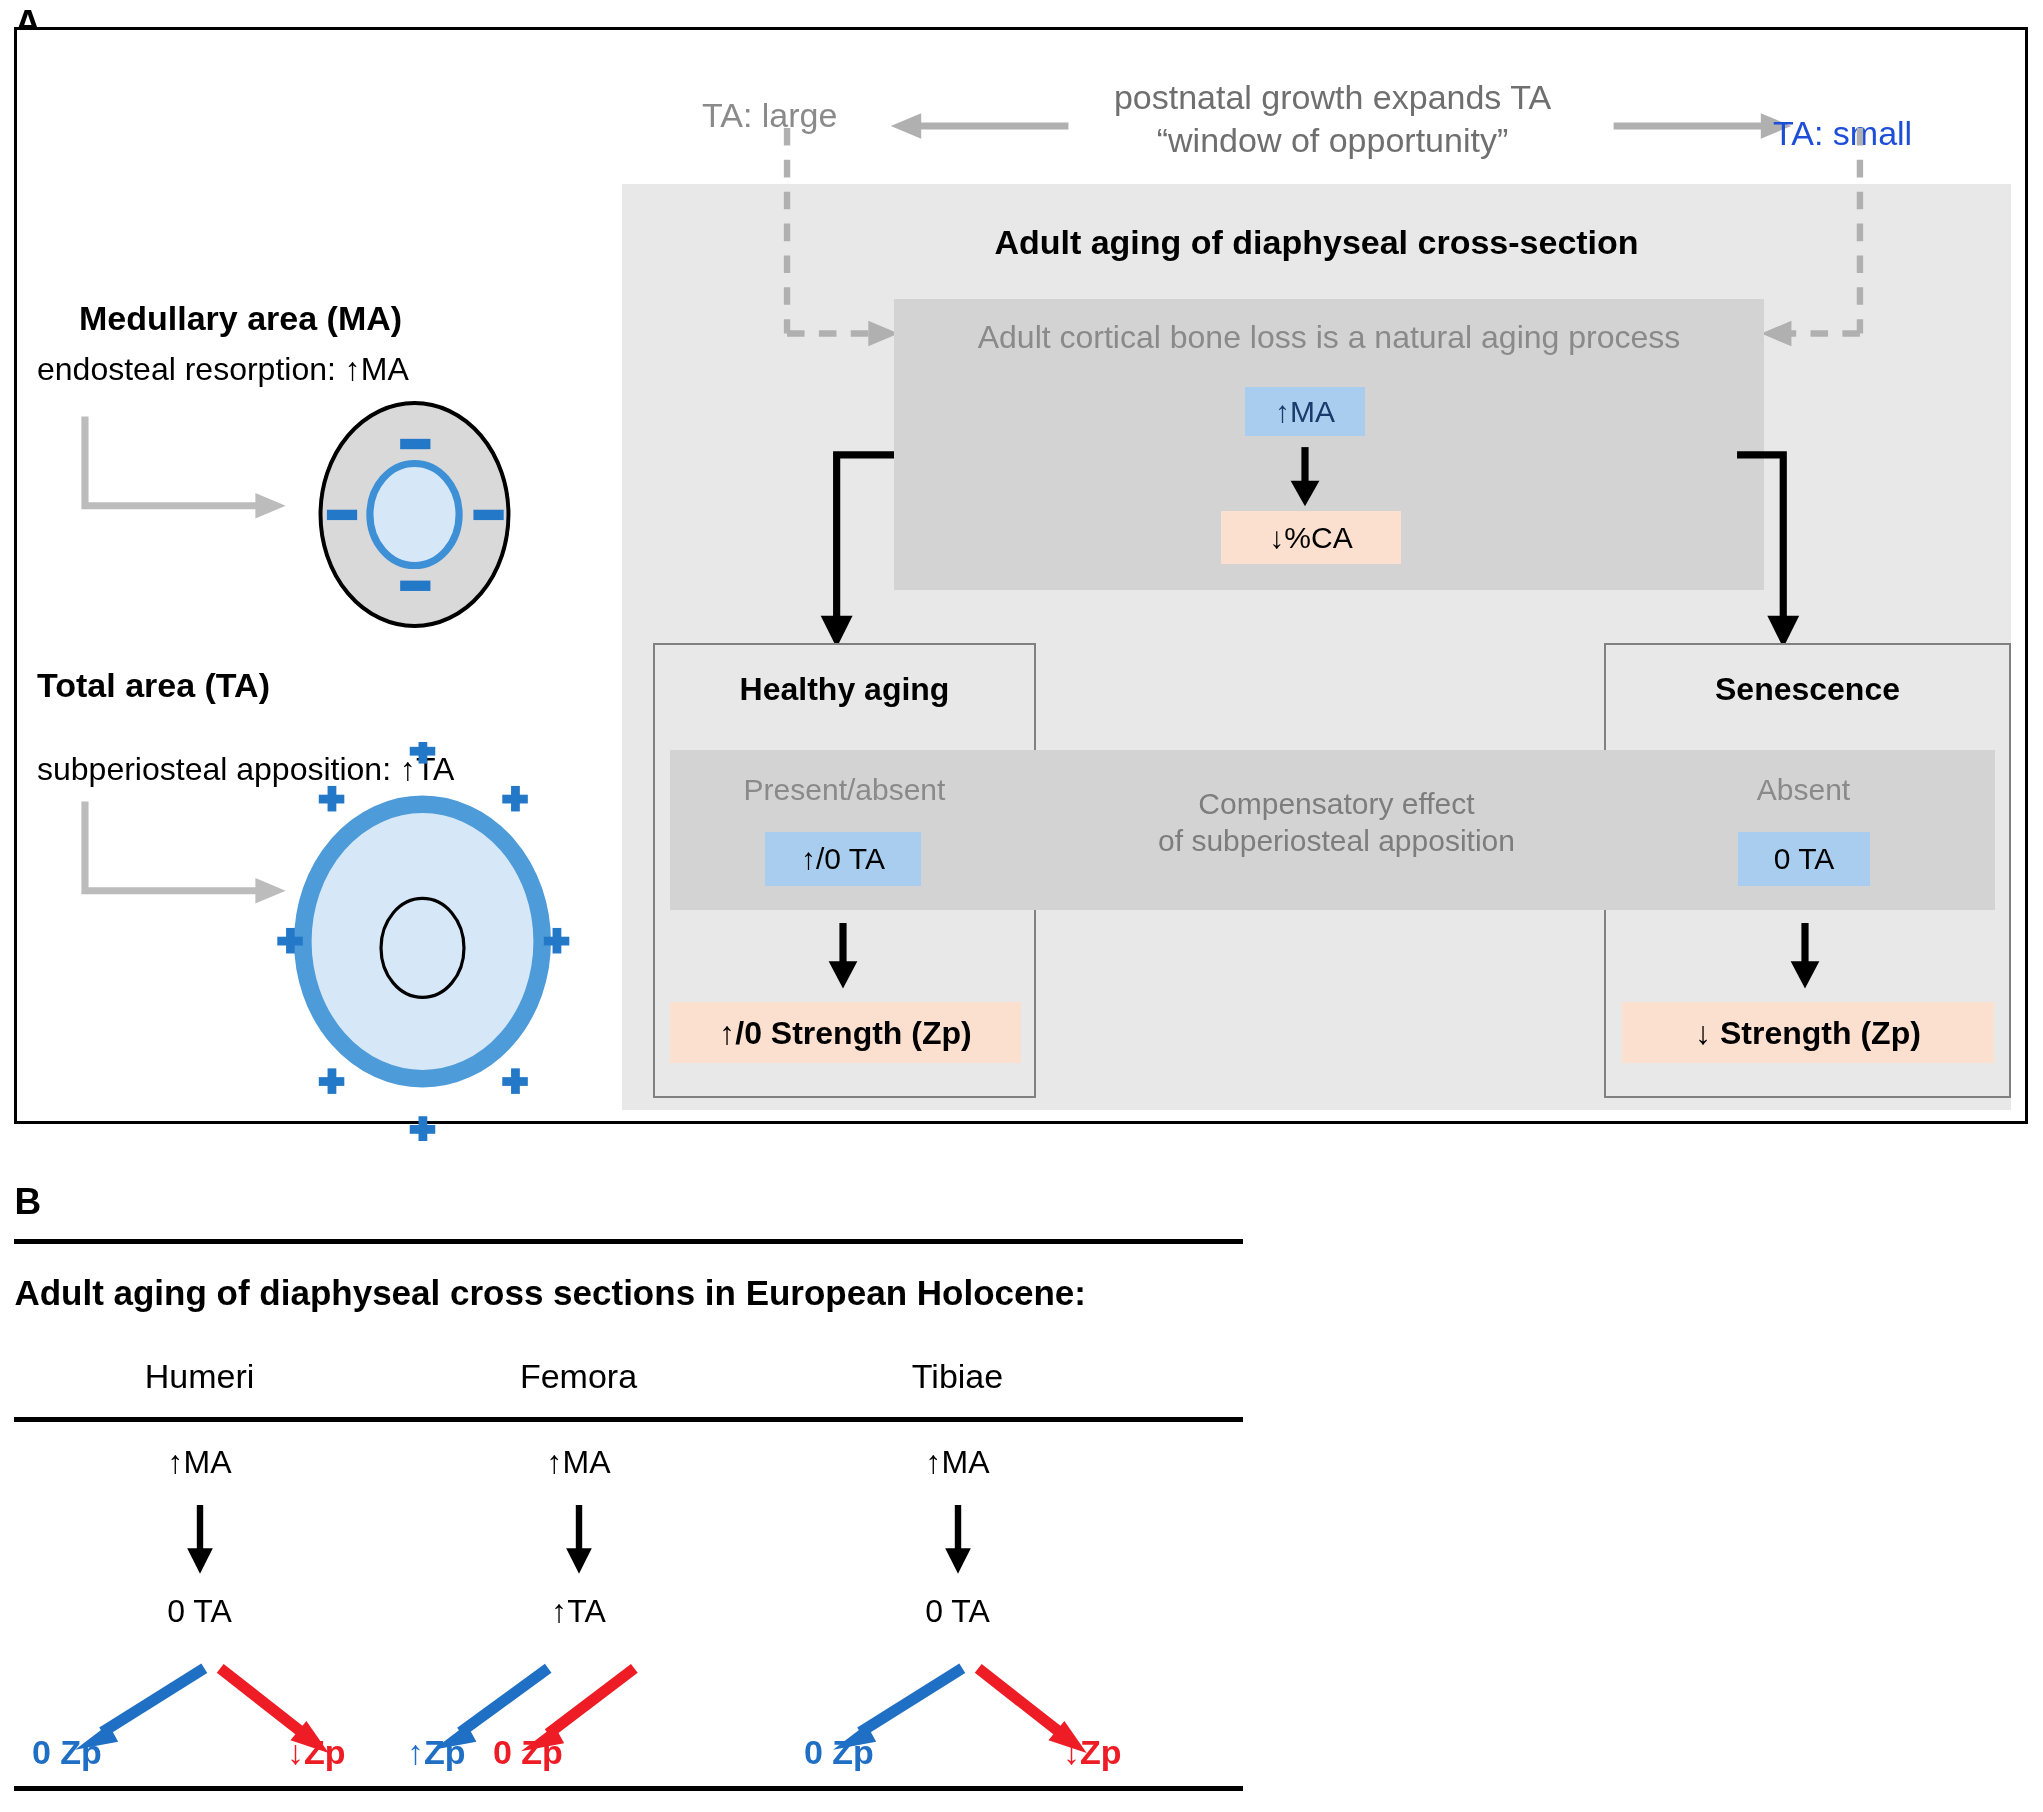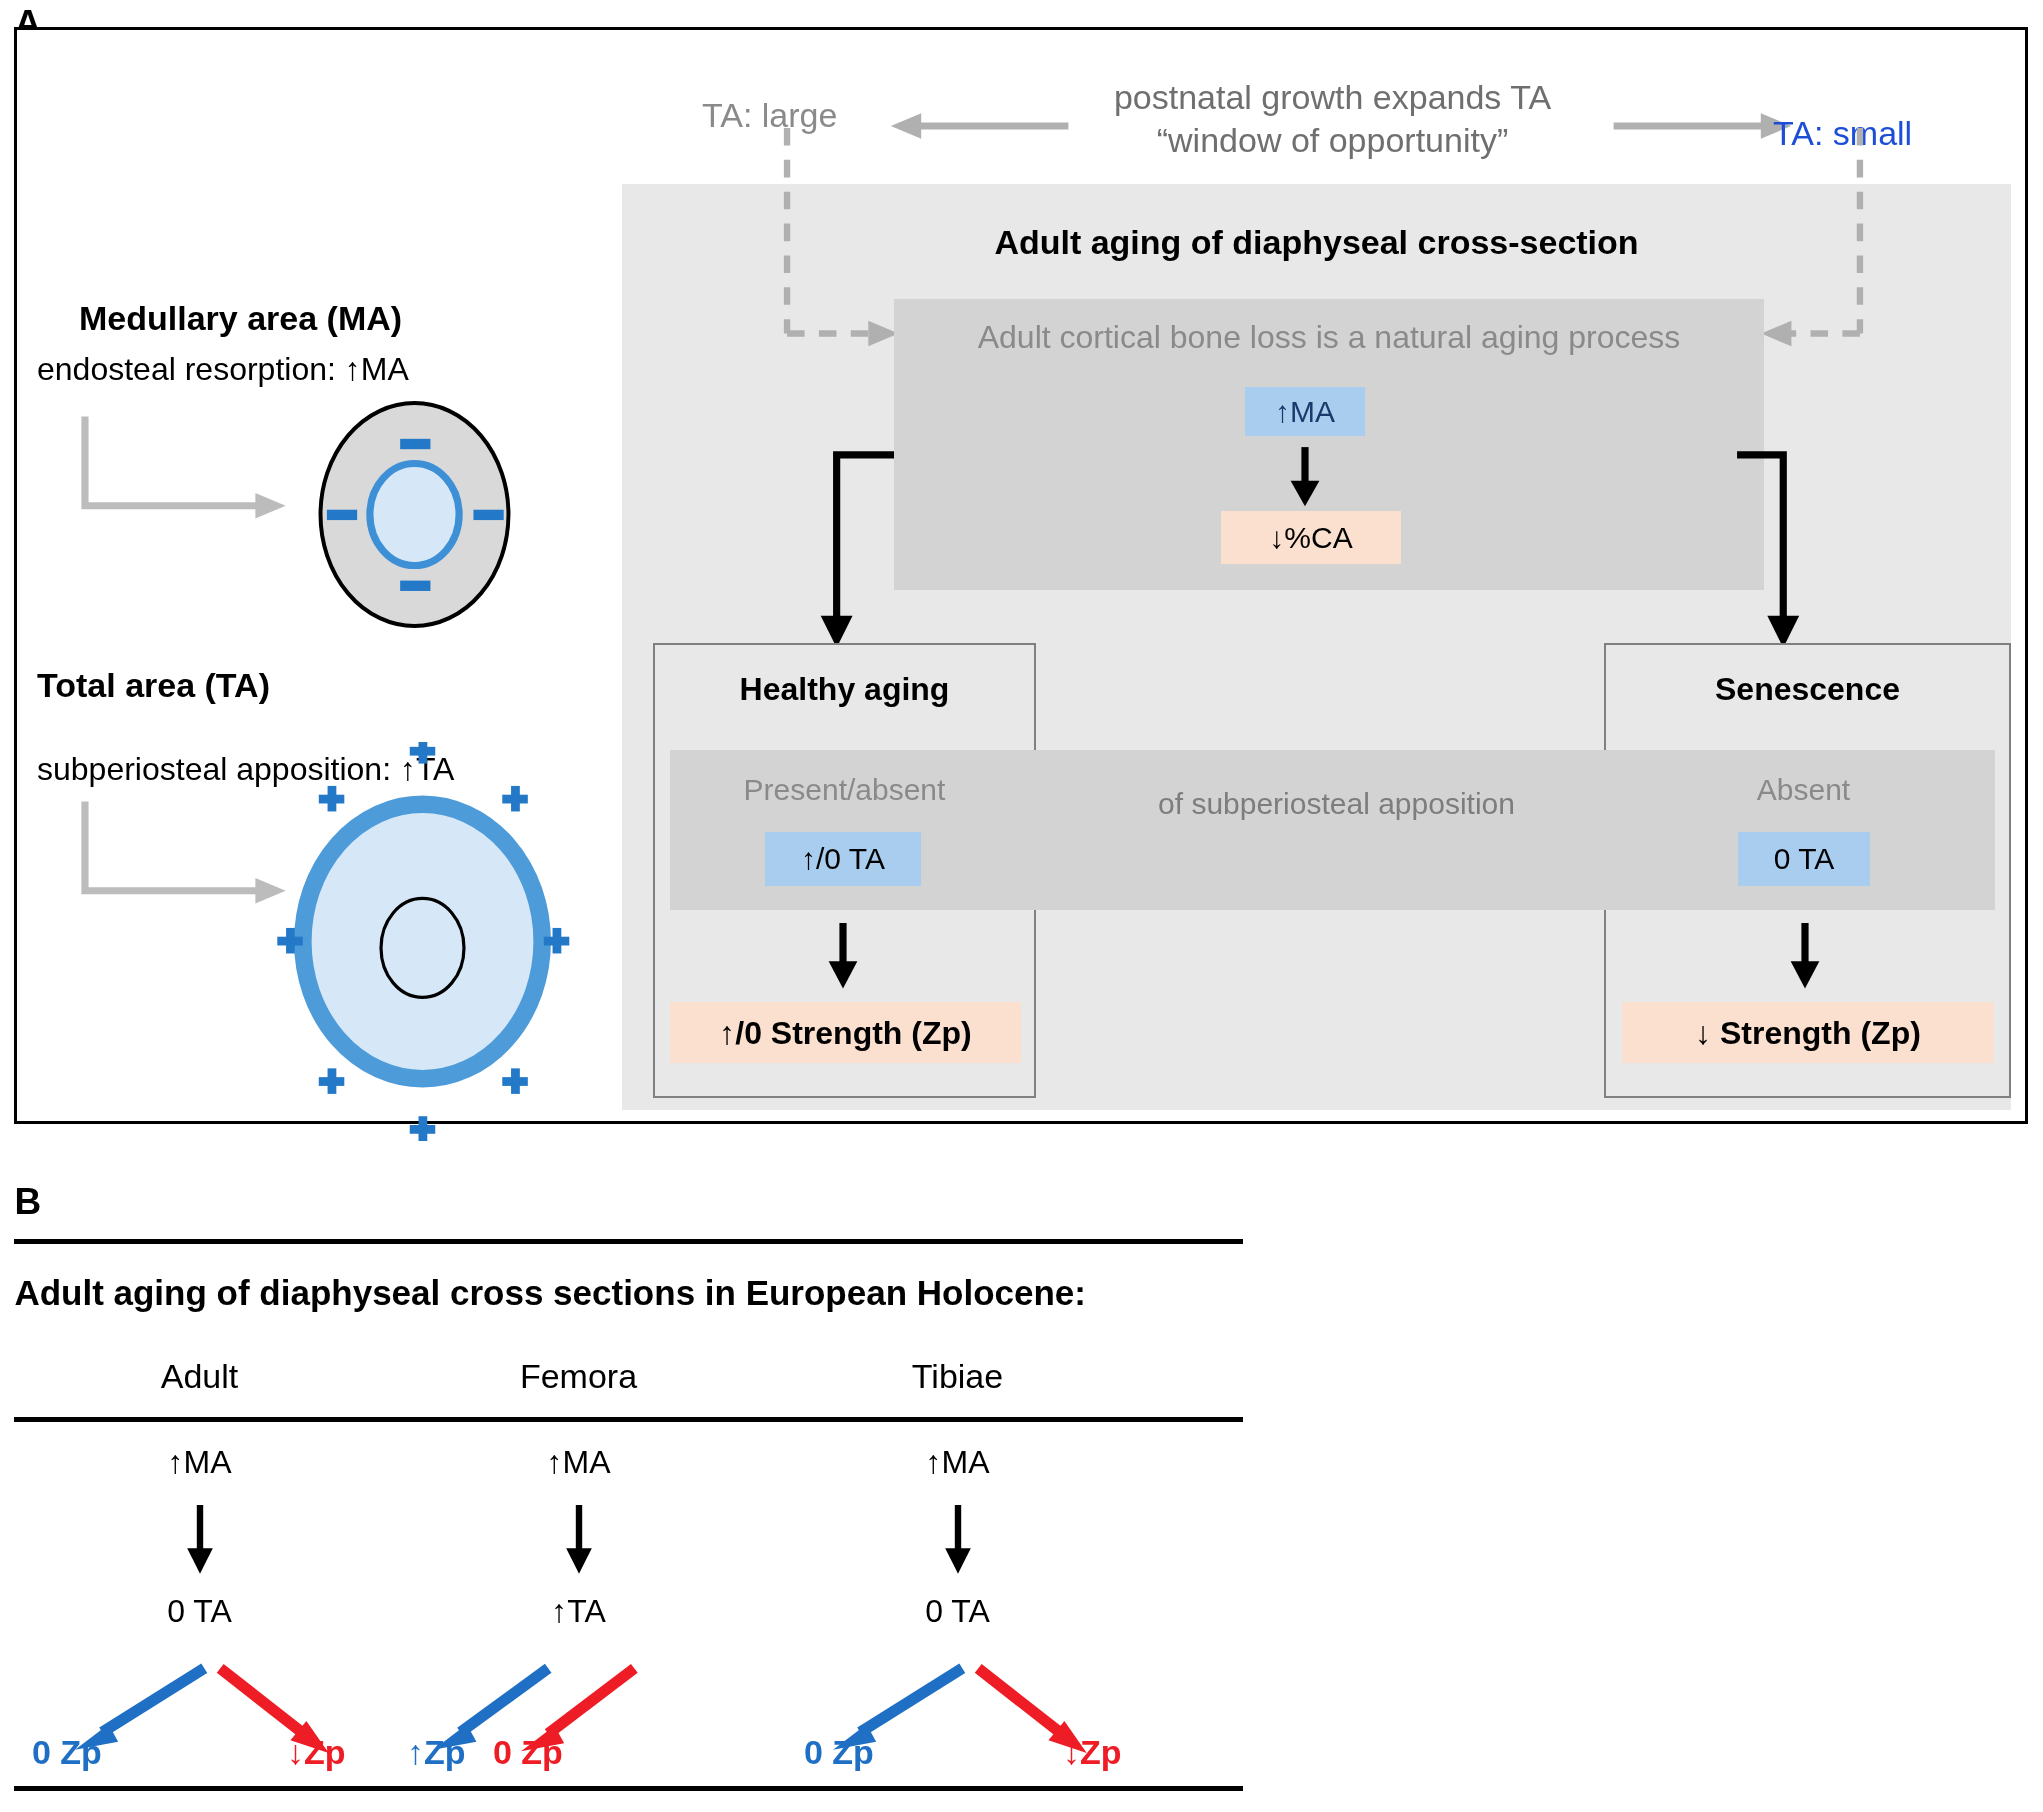--- a/index.html
+++ b/index.html
@@ -129,20 +129,21 @@
 <div class="outcome-box" id="healthy-box">
   <div class="outcome-title">Healthy aging</div>
 </div>
 
 <div class="outcome-box" id="senescence-box">
   <div class="outcome-title">Senescence</div>
 </div>
 
 <div class="abs" id="comp-band"></div>
 <div class="abs" id="comp-text">
+  <div>Compensatory effect</div>
   <div>of subperiosteal apposition</div>
 </div>
 
 <div class="presence-label" style="left:669px;top:773px;width:351px;">Present/absent</div>
 <div class="chip chip-blue" style="left:765px;top:832px;width:156px;height:54px;color:#000;">↑/0 TA</div>
 
 <div class="presence-label" style="left:1628px;top:773px;width:351px;">Absent</div>
 <div class="chip chip-blue" style="left:1738px;top:832px;width:132px;height:54px;color:#000;">0 TA</div>
 
 <svg class="abs" width="48" height="67" style="left:819px;top:923px;" viewBox="0 0 60 84">
@@ -217,21 +218,21 @@
     <rect x="214" y="480" width="32" height="11"></rect>
       <rect x="225" y="469" width="11" height="32"></rect>
   </g>
 </svg>
 
 <div class="abs panel-letter" style="left:14.4px;top:1183px;">B</div>
 
 <div class="abs" id="panel-b-rule-top"></div>
 <div class="abs" id="panel-b-title">Adult aging of diaphyseal cross sections in European Holocene:</div>
 
-<div class="col-head" style="left:72px;top:1357px;">Adult</div>
+<div class="col-head" style="left:72px;top:1357px;">Humeri</div>
 <div class="col-head" style="left:451px;top:1357px;">Femora</div>
 <div class="col-head" style="left:830px;top:1357px;">Tibiae</div>
 
 <div class="abs" id="panel-b-rule-mid"></div>
 
 <div class="bnode" style="left:72px;top:1444px;">↑MA</div>
 <svg class="abs" width="48" height="72" style="left:176px;top:1505px;" viewBox="0 0 60 90">
   <line x1="30" y1="0" x2="30" y2="58" stroke="#000" stroke-width="8"></line>
   <polygon points="30,86 14,54 46,54" fill="#000"></polygon>
 </svg>

